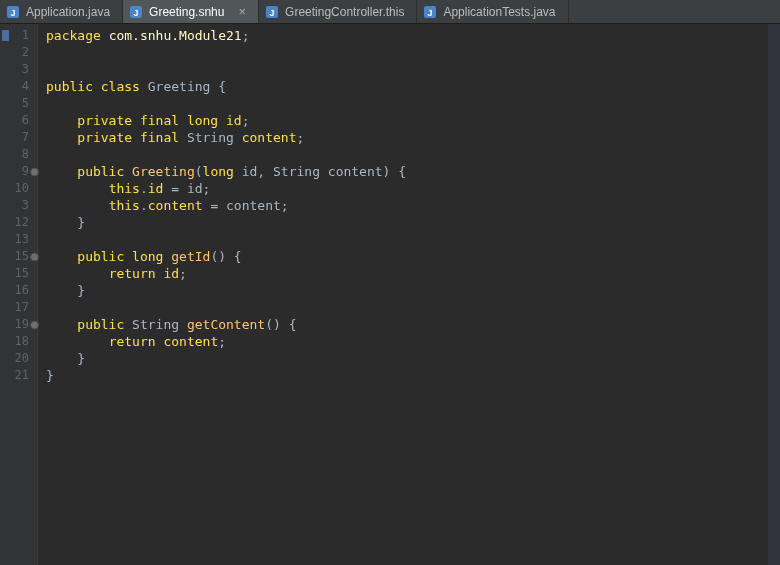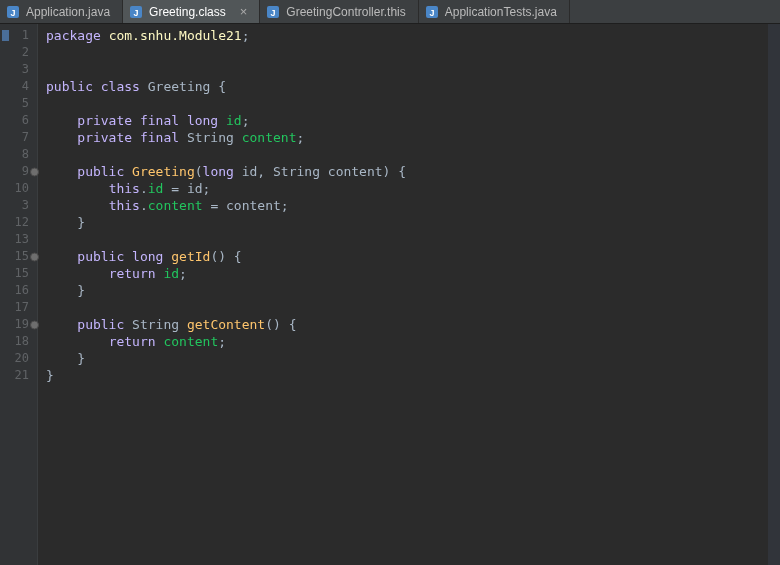--- a/index.html
+++ b/index.html
@@ -85,25 +85,25 @@
   .code {
     flex:1;
     padding:3px 0 0 8px;
     color:#a9b7c6;
     white-space:pre;
     line-height:17px;
     font-size:13px;
     overflow:hidden;
   }
   .code .line { height:17px; }
-  .kw { color:#c4b5fd; }   
+  .kw { color:#fde047; }   
   .type { color:#a9b7c6; } 
   .ident { color:#a9b7c6; }
   .method { color:#ffc66d; }
-  .field { color:#22c55e; }
+  .field { color:#fde047; }
   .pkg { color:#fef9c3; }
   .scrollbar {
     width:12px;
     background:#31343a;
   }
 </style>
 </head>
 <body>
 
 <div class="tabs">
@@ -113,21 +113,21 @@
           <rect x="1" y="1" width="12" height="12" rx="2" fill="#4a86c7"></rect>
           <text x="7" y="10.5" text-anchor="middle" font-size="9" font-family="Arial" fill="#ffffff" font-weight="bold">J</text>
         </svg></span>
       <span>Application.java</span>
     </div>
     <div class="tab active">
       <span class="j-icon"><svg viewBox="0 0 14 14" width="14" height="14">
           <rect x="1" y="1" width="12" height="12" rx="2" fill="#4a86c7"></rect>
           <text x="7" y="10.5" text-anchor="middle" font-size="9" font-family="Arial" fill="#ffffff" font-weight="bold">J</text>
         </svg></span>
-      <span>Greeting.class</span>
+      <span>Greeting.snhu</span>
       <span class="close">×</span>
     </div>
     <div class="tab">
       <span class="j-icon"><svg viewBox="0 0 14 14" width="14" height="14">
           <rect x="1" y="1" width="12" height="12" rx="2" fill="#4a86c7"></rect>
           <text x="7" y="10.5" text-anchor="middle" font-size="9" font-family="Arial" fill="#ffffff" font-weight="bold">J</text>
         </svg></span>
       <span>GreetingController.this</span>
     </div>
     <div class="tab">

